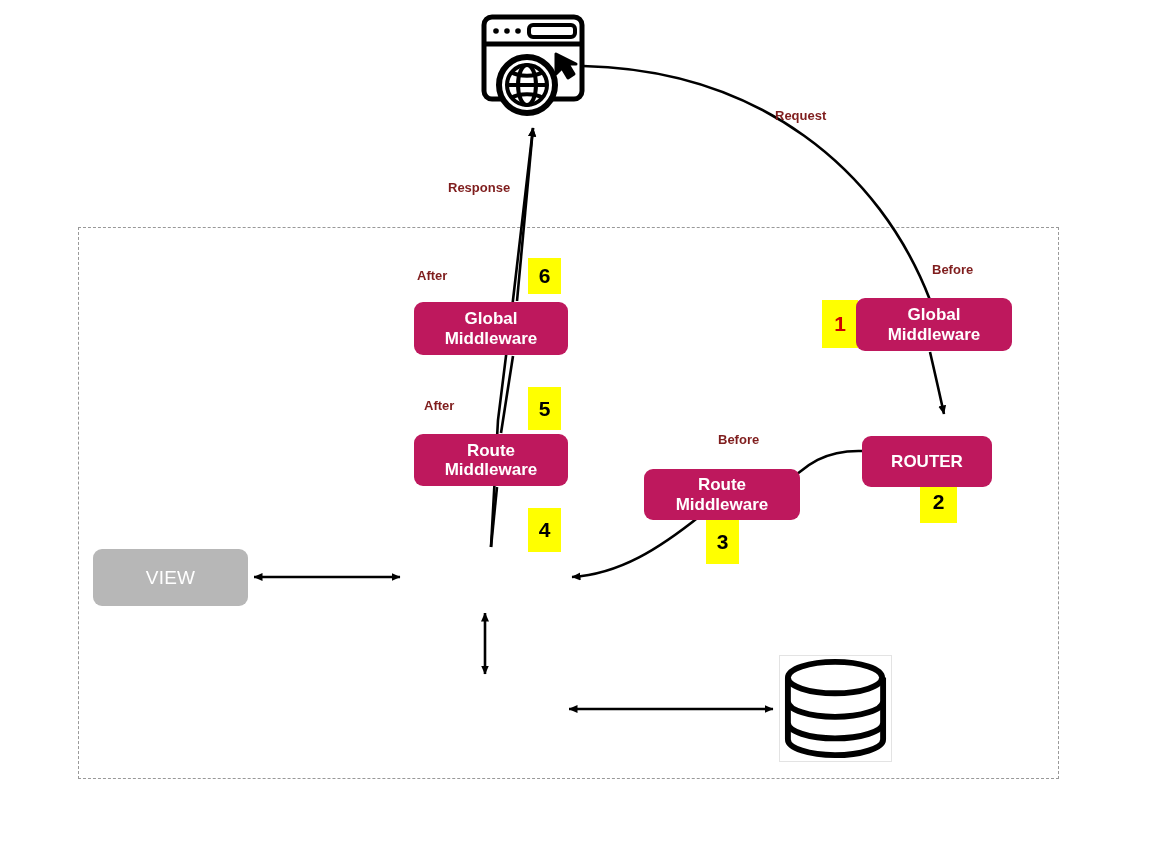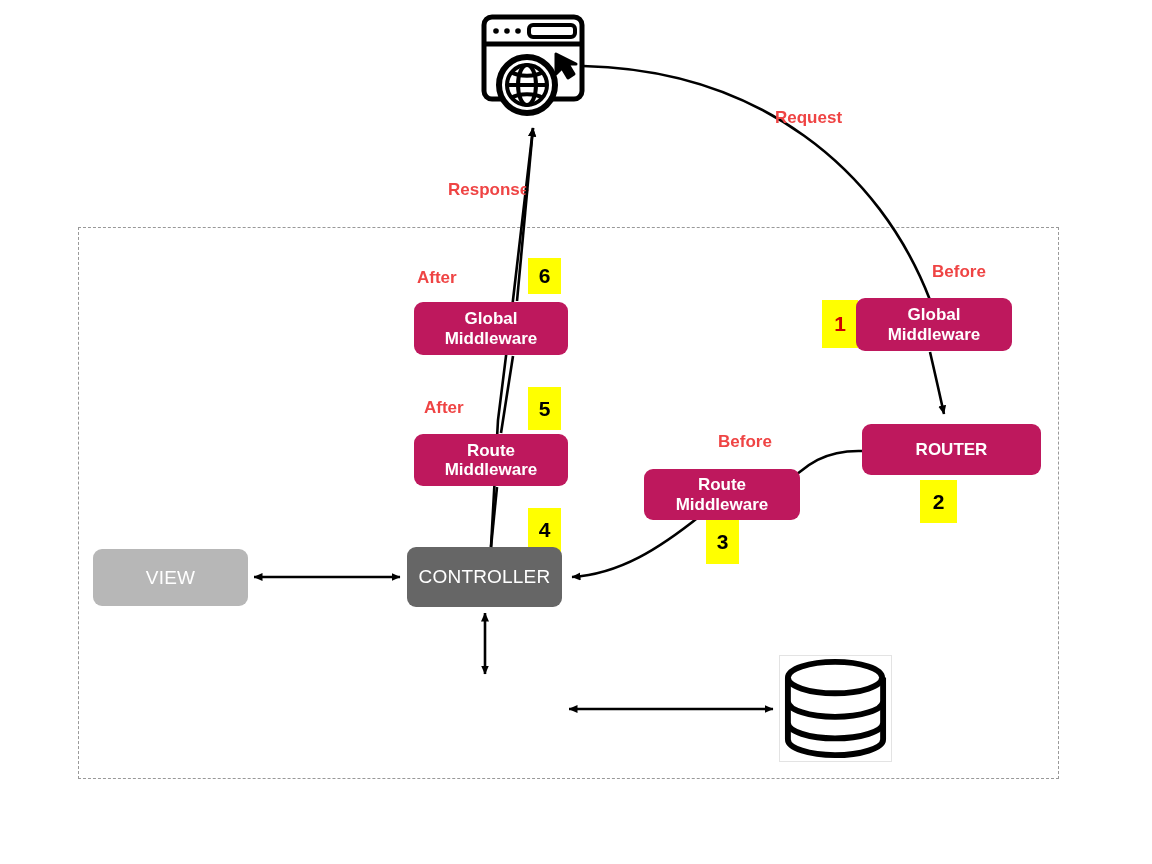--- a/index.html
+++ b/index.html
@@ -79,22 +79,22 @@
     justify-content: center;
     font-weight: bold;
     font-size: 21px;
     color: #000000;
   }
   .badge-red { color: #cc0000; }
 
   
   .label {
     font-weight: bold;
-    font-size: 17px;
-    color: #ef4444;
+    font-size: 13px;
+    color: #7f1d1d;
     white-space: nowrap;
   }
 
   
   #database-icon {
     left: 779px;
     top: 655px;
     width: 113px;
     height: 107px;
     border: 1px solid #e3e3e3;
@@ -195,21 +195,21 @@
     <span>6</span>
   </div>
 
   <div class="abs node node-blue" style="left:856px; top:298px; width:156px; height:53px;">
     <div>
       <div>Global</div>
       <div>Middleware</div>
     </div>
   </div>
 
-  <div class="abs node node-blue" style="left:862px; top:424px; width:179px; height:51px;">
+  <div class="abs node node-blue" style="left:862px; top:436px; width:130px; height:51px;">
     <span>ROUTER</span>
   </div>
 
   <div class="abs node node-blue" style="left:644px; top:469px; width:156px; height:51px;">
     <div>
       <div>Route</div>
       <div>Middleware</div>
     </div>
   </div>
 
@@ -220,23 +220,20 @@
     </div>
   </div>
 
   <div class="abs node node-blue" style="left:414px; top:302px; width:154px; height:53px;">
     <div>
       <div>Global</div>
       <div>Middleware</div>
     </div>
   </div>
 
-  <div class="abs node node-gray-dark" style="left:407px; top:547px; width:155px; height:60px;">
-    <span>CONTROLLER</span>
-  </div>
 
   <div class="abs node node-gray-light" style="left:93px; top:549px; width:155px; height:57px;">
     <span>VIEW</span>
   </div>
 
 
   <div class="abs label" style="left:775px; top:108px;">Request</div>
 
   <div class="abs label" style="left:448px; top:180px;">Response</div>
 

